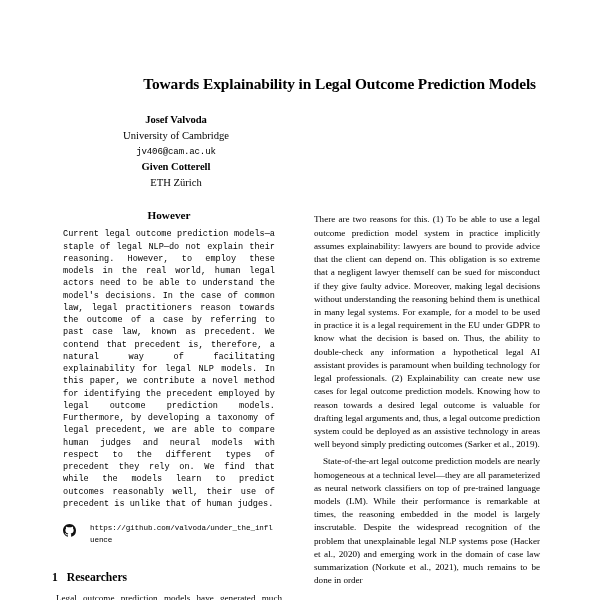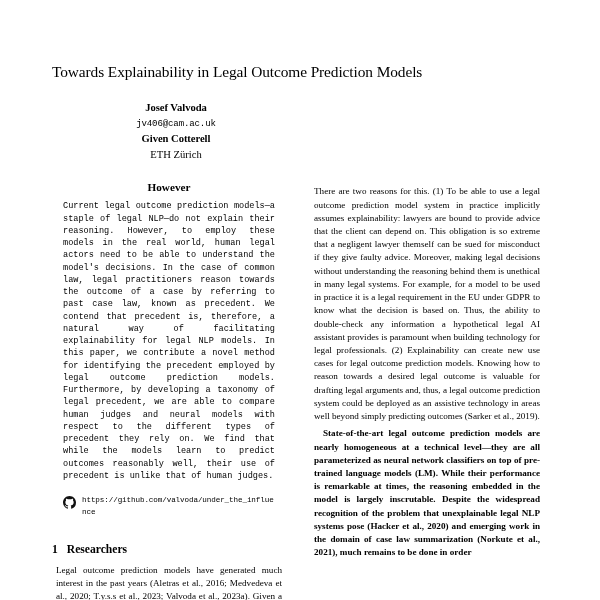--- a/index.html
+++ b/index.html
@@ -21,26 +21,26 @@
     position: relative;
     width: 600px;
     height: 600px;
     overflow: hidden;
     box-sizing: border-box;
     padding: 0 52px;
   }
 
   
   .title {
-    text-align: left;
-    font-weight: normal;
+    text-align: right;
+    font-weight: bold;
     font-size: 15.4px;
     line-height: 1.25;
     letter-spacing: -0.1px;
-    margin: 0;
+    margin: 12px;
     padding-top: 62px;
   }
 
   .authors {
     display: flex;
     justify-content: center;
     margin-top: 19px;
     flex-direction: column;
   }
   .author {
@@ -93,21 +93,21 @@
     margin: 0;
     padding: 0 11px;
     font-family: Liberation Mono, monospace;
   }
   .abstract-body p { margin: 0; }
 
   
   .repo {
     display: flex;
     align-items: flex-start;
-    gap: 6px;
+    gap: 14px;
     padding: 0 11px;
     margin-top: 13px;
   }
   .gh-icon {
     flex: 0 0 auto;
     width: 13px;
     height: 13px;
     margin-top: 1px;
   }
   .gh-icon svg { display: block; }
@@ -136,32 +136,33 @@
     line-height: 1.445;
     text-align: justify;
     text-justify: inter-word;
     margin: 0;
   }
   .body-text p { margin: 4px; }
   .body-text p + p { text-indent: 9px; }
 
   .col-right .body-text p + p { margin-top: 0; }
 
-  .indent { text-indent: 9px; font-weight: bold; }
+  .indent { text-indent: 9px; }
 </style>
 </head>
 <body>
 
 <div class="page">
 
   <h1 class="title">Towards Explainability in Legal Outcome Prediction Models</h1>
 
   <div class="authors">
     <div class="author">
       <span class="author-name">Josef Valvoda</span>
+      <span class="author-affil">University of Cambridge</span>
       <span class="author-email">jv406@cam.ac.uk</span>
     </div>
     <div class="author">
       <span class="author-name">Given Cotterell</span>
       <span class="author-affil">ETH Zürich</span>
     </div>
   </div>
 
   <div class="columns">
 

